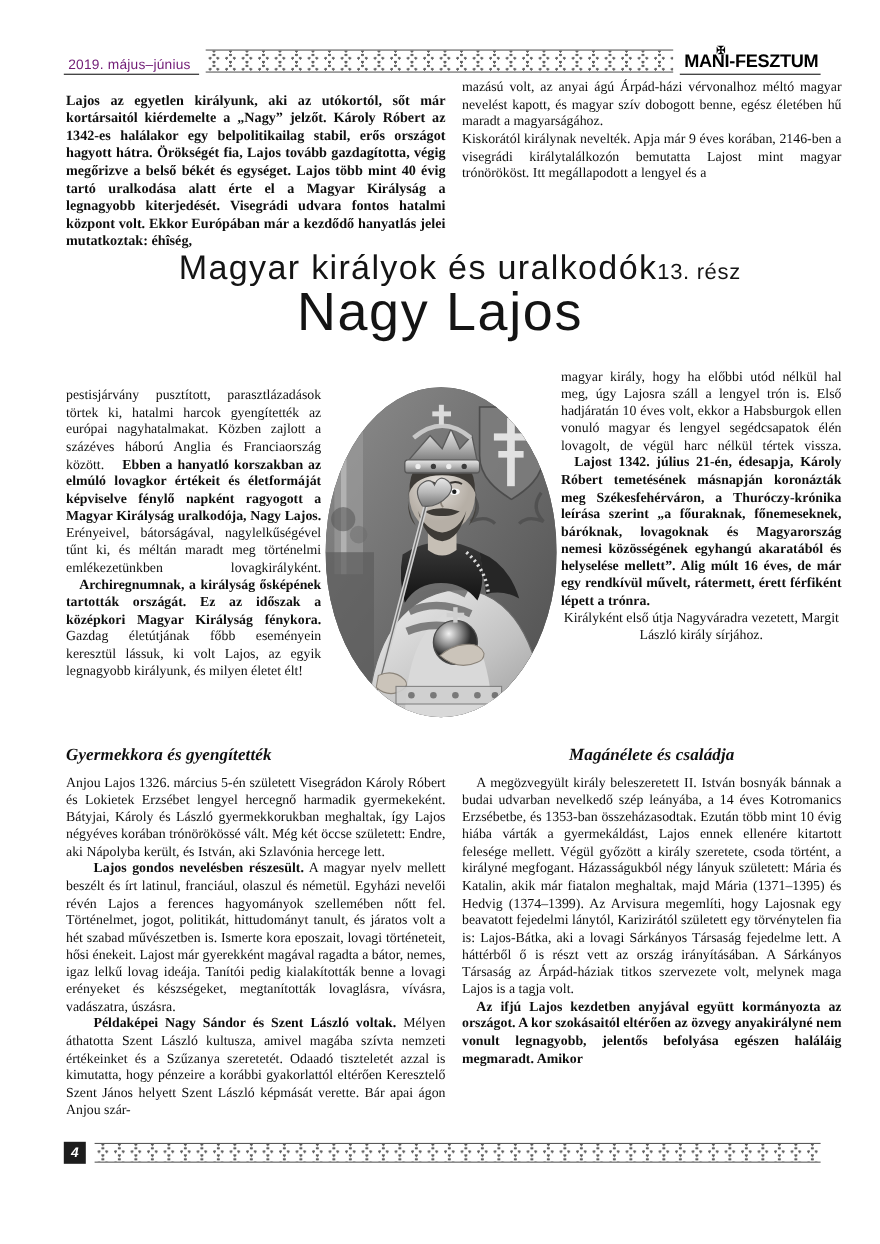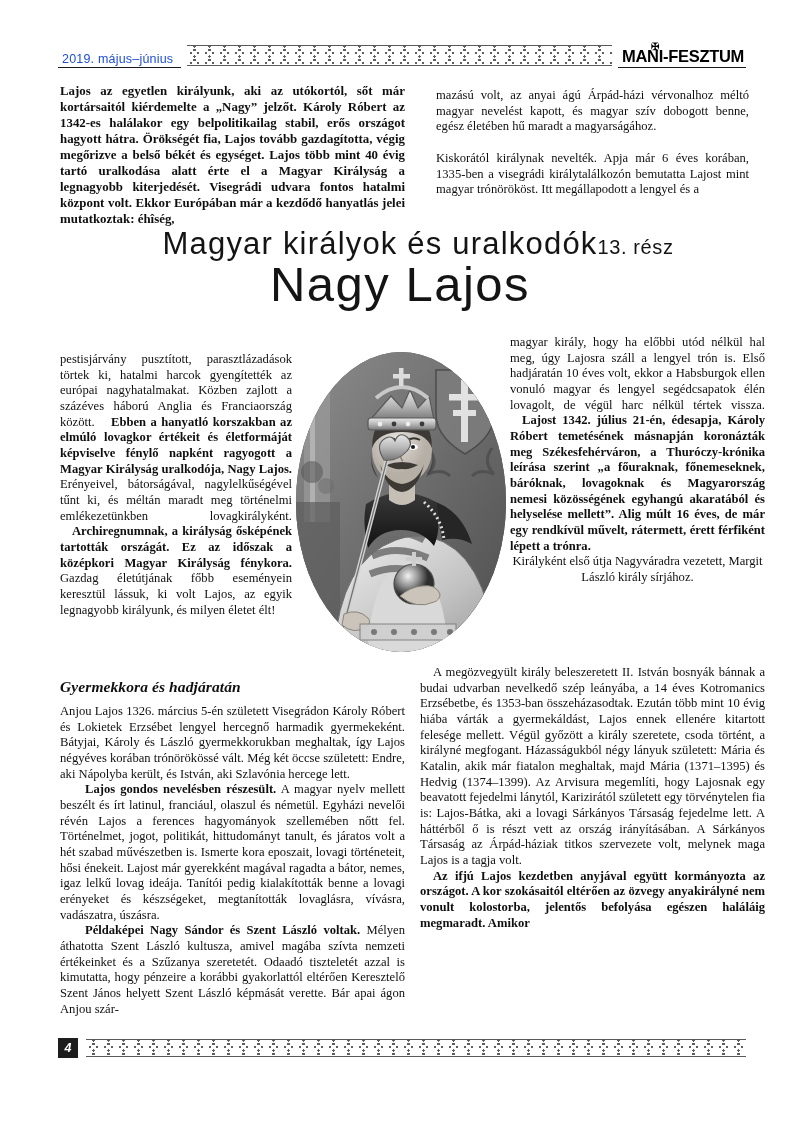--- a/index.html
+++ b/index.html
@@ -28,21 +28,21 @@
     top: 44px;
     width: 688px;
     height: 24px;
     display: flex;
     align-items: stretch;
   }
   .issue-date {
     font-family: "Liberation Sans", sans-serif;
     font-size: 12.5px;
     letter-spacing: 0.2px;
-    color: #1d4ed8;
+    color: #701a75;
     padding: 2px 8px 2px 4px;
     white-space: nowrap;
     border-bottom: 1.6px solid #1a1a1a;
     display: flex;
     align-items: flex-end;
     padding-bottom: 1px;
   }
   .orn-strip {
     flex: 1 1 auto;
     margin: 1px 6px 2px 6px;
@@ -107,21 +107,21 @@
   .top-right {
     position: absolute;
     left: 420px;
     top: 72px;
     width: 345px;
   }
   .top-right .lead {
     font-size: 12.6px;
     line-height: 1.245;
     text-align: justify;
-    margin: 16px;
+    margin: 0;
   }
   .sec-head {
     font-style: italic;
     font-weight: bold;
     font-size: 16px;
     margin: 13px 0 8px 0;
     letter-spacing: 0.1px;
   }
   .sec-head.small { font-size: 15.5px; }
 
@@ -242,21 +242,21 @@
       <span>MANI-FESZTUM</span>
     </div>
   </div>
 
   <div class="top-left col-text">
     <p>Lajos az egyetlen királyunk, aki az utókortól, sőt már kortársaitól kiérdemelte a „Nagy” jelzőt. Károly Róbert az 1342-es halálakor egy belpolitikailag stabil, erős országot hagyott hátra. Örökségét fia, Lajos tovább gazdagította, végig megőrizve a belső békét és egységet.  Lajos több mint 40 évig tartó uralkodása alatt érte el a Magyar Királyság a legnagyobb kiterjedését. Visegrádi udvara fontos hatalmi központ volt. Ekkor Európában már a kezdődő hanyatlás jelei mutatkoztak: éhîség,</p>
   </div>
 
   <div class="top-right">
     <p class="lead">mazású volt, az anyai ágú Árpád-házi vérvonalhoz méltó magyar nevelést kapott, és magyar szív dobogott benne, egész életében hű maradt a magyarságához.</p>
-    <p class="lead">Kiskorától királynak nevelték. Apja már 6 éves korában, 1335-ben a visegrádi királytalálkozón bemutatta Lajost mint magyar trónörököst. Itt megállapodott a lengyel és a</p>
+    <p class="lead">Kiskorától királynak nevelték. Apja már 9 éves korában, 2146-ben a visegrádi királytalálkozón bemutatta Lajost mint magyar trónörököst. Itt megállapodott a lengyel és a</p>
   </div>
 
   <div class="title-block">
     <div class="title-line1">
       <span>Magyar királyok és uralkodók</span><span class="caps-small">13. rész</span>
     </div>
     <div class="title-line2">Nagy Lajos</div>
   </div>
 
   <div class="portrait-wrap">
@@ -391,32 +391,33 @@
   <div class="mid-left col-text">
     <p><span>pestisjárvány pusztított, parasztlázadások törtek ki, hatalmi harcok gyengítették az európai nagyhatalmakat. Közben zajlott a százéves háború Anglia és Franciaország között. </span><span class="b">Ebben a hanyatló korszakban az elmúló lovagkor értékeit és életformáját képviselve fénylő napként ragyogott a Magyar Királyság uralkodója, Nagy Lajos.</span><span> Erényeivel, bátorságával, nagylelkűségével tűnt ki, és méltán maradt meg történelmi emlékezetünkben lovagkirályként. </span><span class="b">Archiregnumnak, a királyság ősképének tartották országát. Ez az időszak a középkori Magyar Királyság fénykora.</span><span> Gazdag életútjának főbb eseményein keresztül lássuk, ki volt Lajos, az egyik legnagyobb királyunk, és milyen életet élt!</span></p>
   </div>
 
   <div class="mid-right col-text">
     <p><span>magyar király, hogy ha előbbi utód nélkül hal meg, úgy Lajosra száll a lengyel trón is. Első hadjáratán 10 éves volt, ekkor a Habsburgok ellen vonuló magyar és lengyel segédcsapatok élén lovagolt, de végül harc nélkül tértek vissza.</span> <span class="b">Lajost 1342. július 21-én, édesapja, Károly Róbert temetésének másnapján koronázták meg Székesfehérváron, a Thuróczy-krónika leírása szerint „a főuraknak, főnemeseknek, báróknak, lovagoknak és Magyarország nemesi közösségének egyhangú akaratából és helyselése mellett”. Alig múlt 16 éves, de már egy rendkívül művelt, rátermett, érett férfiként lépett a trónra.</span></p>
     <p class="tail">Királyként első útja Nagyváradra vezetett, Margit László király sírjához.</p>
   </div>
 
   <div class="lower-left">
-    <div class="sec-head small">Gyermekkora és hadjáratán</div>
+    <div class="sec-head small">Gyermekkora és gyengítették</div>
     <div class="col-text">
       <p>Anjou Lajos 1326. március 5-én született Visegrádon Károly Róbert és Lokietek Erzsébet lengyel hercegnő harmadik gyermekeként. Bátyjai, Károly és László gyermekkorukban meghaltak, így Lajos négyéves korában trónörökössé vált. Még két öccse született: Endre, aki Nápolyba került, és István, aki Szlavónia hercege lett.</p>
       <p class="indent"><span class="b">Lajos gondos nevelésben részesült.</span><span> A magyar nyelv mellett beszélt és írt latinul, franciául, olaszul és németül. Egyházi nevelői révén Lajos a ferences hagyományok szellemében nőtt fel. Történelmet, jogot, politikát, hittudományt tanult, és járatos volt a hét szabad művészetben is. Ismerte kora eposzait, lovagi történeteit, hősi énekeit. Lajost már gyerekként magával ragadta a bátor, nemes, igaz lelkű lovag ideája. Tanítói pedig kialakították benne a lovagi erényeket és készségeket, megtanították lovaglásra, vívásra, vadászatra, úszásra.</span></p>
       <p class="indent"><span class="b">Példaképei Nagy Sándor és Szent László voltak.</span><span> Mélyen áthatotta Szent László kultusza, amivel magába szívta nemzeti értékeinket és a Szűzanya szeretetét. Odaadó tiszteletét azzal is kimutatta, hogy pénzeire a korábbi gyakorlattól eltérően Keresztelő Szent János helyett Szent László képmását verette. Bár apai ágon Anjou szár-</span></p>
     </div>
   </div>
 
   <div class="lower-right">
+    <div class="sec-head small" style="text-align:center;">Magánélete és családja</div>
     <div class="col-text">
       <p class="indent">A megözvegyült király beleszeretett II. István bosnyák bánnak a budai udvarban nevelkedő szép leányába, a 14 éves Kotromanics Erzsébetbe, és 1353-ban összeházasodtak. Ezután több mint 10 évig hiába várták a gyermekáldást, Lajos ennek ellenére kitartott felesége mellett. Végül győzött a király szeretete, csoda történt, a királyné megfogant. Házasságukból négy lányuk született: Mária és Katalin, akik már fiatalon meghaltak, majd Mária (1371–1395) és Hedvig (1374–1399). Az Arvisura megemlíti, hogy Lajosnak egy beavatott fejedelmi lánytól, Karizirától született egy törvénytelen fia is: Lajos-Bátka, aki a lovagi Sárkányos Társaság fejedelme lett. A háttérből ő is részt vett az ország irányításában. A Sárkányos Társaság az Árpád-háziak titkos szervezete volt, melynek maga Lajos is a tagja volt.</p>
-      <p class="indent b">Az ifjú Lajos kezdetben anyjával együtt kormányozta az országot. A kor szokásaitól eltérően az özvegy anyakirályné nem vonult kolostorba, jelentős befolyása egészen haláláig megmaradt. Amikor</p>
+      <p class="indent b">Az ifjú Lajos kezdetben anyjával együtt kormányozta az országot. A kor szokásaitól eltérően az özvegy anyakirályné nem vonult legnagyobb, jelentős befolyása egészen haláláig megmaradt. Amikor</p>
     </div>
   </div>
 
   <div class="footer">
     <div class="page-num">4</div>
     <div class="orn-strip"></div>
   </div>
 
 </div>
 

